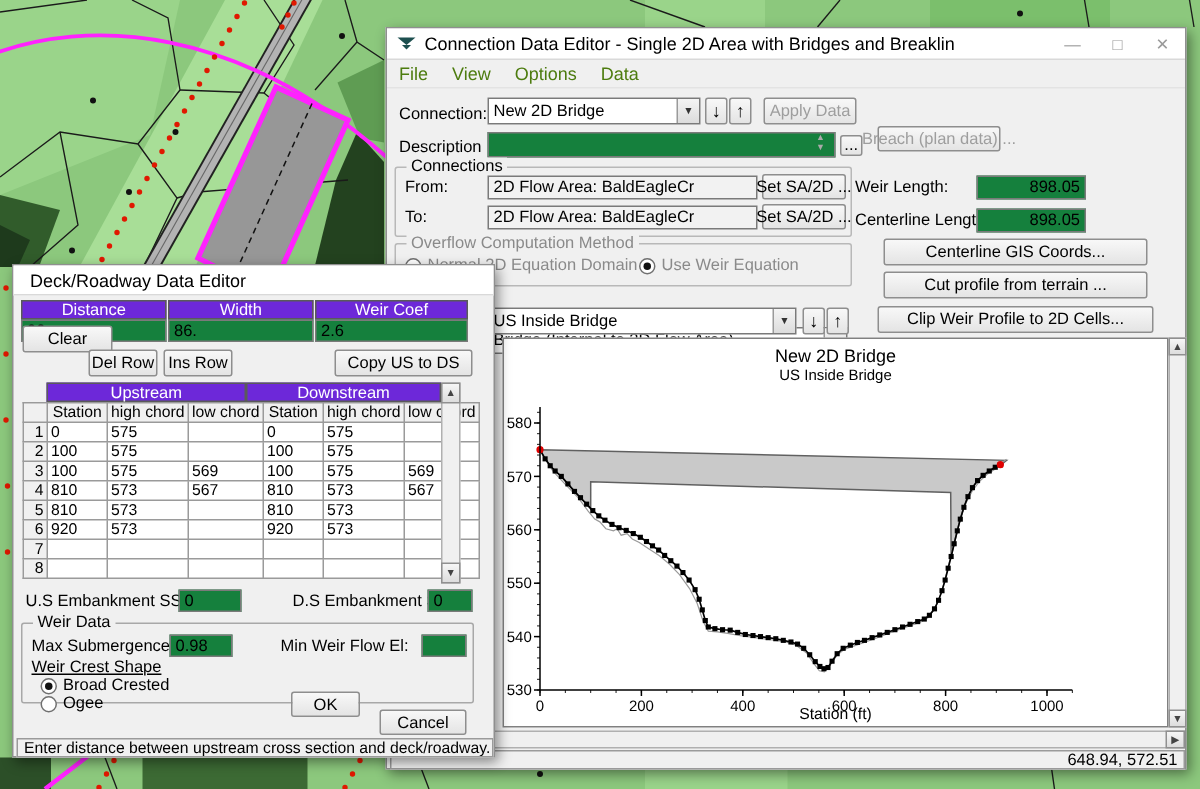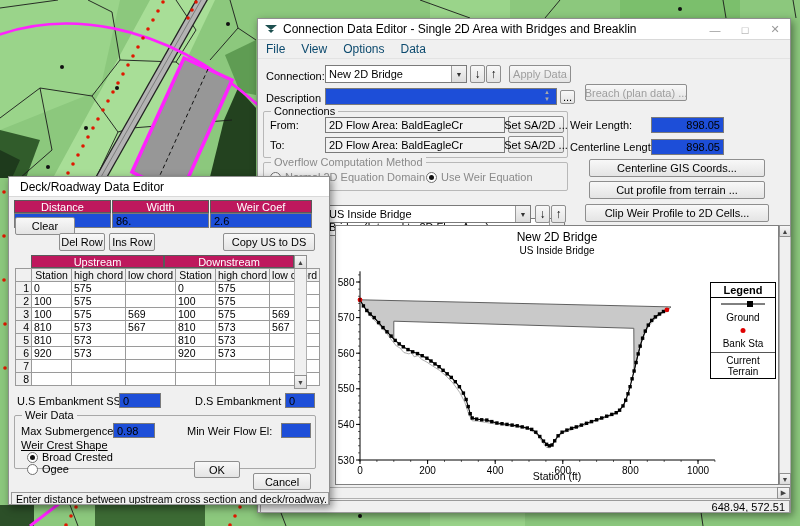--- a/index.html
+++ b/index.html
@@ -5,41 +5,41 @@
   * { box-sizing: border-box; margin: 0; padding: 0; }
   html,body { width:800px; height:526px; overflow:hidden; font-family:"Liberation Sans",sans-serif; }
   #stage { position:relative; width:800px; height:526px; background:#8cc87d; }
   #map-svg { position:absolute; left:0; top:0; z-index:0; }
 
   .win { position:absolute; background:#f0f0f0; border:1px solid #8f8f8f; box-shadow:2px 3px 8px rgba(0,0,0,.45); }
   .titlebar { position:absolute; left:0; top:0; right:0; height:21px; background:#ffffff; border-bottom:1px solid #d9d9d9; display:flex; align-items:center; padding-left:6px; font-size:12px; color:#000; }
   .title-text { margin-left:5px; white-space:nowrap; overflow:hidden; }
   .winctrl { position:absolute; top:0; right:0; height:21px; display:flex; }
   .winctrl span { width:30px; height:21px; display:flex; align-items:center; justify-content:center; color:#9a9a9a; font-size:11px; }
-  .menubar { position:absolute; left:0; right:0; height:19px; background:#f0f0f0; display:flex; align-items:center; font-size:12px; color:#0c4a6e; border-bottom:1px solid #e3e3e3;}
+  .menubar { position:absolute; left:0; right:0; height:19px; background:#f0f0f0; display:flex; align-items:center; font-size:12px; color:#4d7c0f; border-bottom:1px solid #e3e3e3;}
   .menubar span { padding:2px 8px; }
 
   .lbl { position:absolute; font-size:11px; color:#000; white-space:nowrap; }
-  .field { position:absolute; background:#1d4ed8; border:1px solid #7a7a7a; font-size:11px; padding:1px 3px; color:#000; overflow:hidden; white-space:nowrap; }
+  .field { position:absolute; background:#15803d; border:1px solid #7a7a7a; font-size:11px; padding:1px 3px; color:#000; overflow:hidden; white-space:nowrap; }
   .field.ro { background:#f2f2f2; }
   .field.num { text-align:right; }
   .btn { position:absolute; background:linear-gradient(#f8f8f8,#e4e4e4); border:1px solid #8e8e8e; border-radius:2px; font-size:11px; color:#000; display:flex; align-items:center; justify-content:center; white-space:nowrap; }
   .btn.dis { color:#9e9e9e; }
   .btn.arrow { font-weight:bold; font-size:12px; }
   .dropdown { position:absolute; background:#fff; border:1px solid #7a7a7a; font-size:11px; display:flex; align-items:center; }
   .dropdown .dtext { flex:1; padding:1px 3px; overflow:hidden; white-space:nowrap; }
   .dropdown .darrow { width:15px; align-self:stretch; background:linear-gradient(#f4f4f4,#dcdcdc); border-left:1px solid #9a9a9a; display:flex; align-items:center; justify-content:center; font-size:7px; color:#333; }
   .groupbox { position:absolute; border:1px solid #b8b8b8; border-radius:2px; }
   .groupbox > .glabel { position:absolute; top:-7px; left:7px; background:#f0f0f0; padding:0 3px; font-size:11px; }
   .radio { position:absolute; font-size:11px; display:flex; align-items:center; gap:4px; white-space:nowrap; }
   .radio .rdot { width:11px; height:11px; border-radius:50%; border:1px solid #707070; background:#fff; position:relative; flex:0 0 auto; }
   .radio.sel .rdot::after { content:''; position:absolute; left:2px; top:2px; width:5px; height:5px; border-radius:50%; background:#111; }
   .radio.dis { color:#8a8a8a; }
 
-  .teal { background:#be185d; color:#fff; font-size:11px; display:flex; align-items:center; justify-content:center; border:1px solid #5a5a5a; }
+  .teal { background:#6d28d9; color:#fff; font-size:11px; display:flex; align-items:center; justify-content:center; border:1px solid #5a5a5a; }
   .statusbar { position:absolute; background:#f0f0f0; border:1px solid #9a9a9a; font-size:11px; color:#000; display:flex; align-items:center; padding:0 4px; overflow:hidden; white-space:nowrap; }
 
   
   #deck-table { position:absolute; border-collapse:collapse; font-size:10.5px; background:#fff; }
   #deck-table td { border:1px solid #9a9a9a; height:13px; padding:0 2px; min-width:40px; }
   #deck-table td.rownum { background:#f0f0f0; text-align:right; min-width:16px; }
   .scrolltrack { position:absolute; background:#f0f0f0; border:1px solid #b0b0b0; }
   .scrollbtn { position:absolute; background:linear-gradient(#f6f6f6,#dddddd); border:1px solid #909090; display:flex; align-items:center; justify-content:center; font-size:7px; color:#444; }
 
   
@@ -180,21 +180,21 @@
       <span class="darrow">▼</span>
     </div>
     <div class="btn arrow" style="left:212px; top:46px; width:15px; height:18px;">↓</div>
     <div class="btn arrow" style="left:228px; top:46px; width:15px; height:18px;">↑</div>
     <div class="btn dis" style="left:251px; top:46px; width:62px; height:18px;">Apply Data</div>
 
     <div class="lbl" style="left:8px; top:73px;">Description</div>
     <div class="field" style="left:67px; top:69px; width:232px; height:17px;"></div>
     <div style="position:absolute; left:286px; top:70px; font-size:6px; color:#aaa; line-height:7px;">▲<br>▼</div>
     <div class="btn" style="left:302px; top:71px; width:15px; height:14px;">...</div>
-    <div class="btn dis" style="left:327px; top:65px; width:102px; height:17px;">Breach (plan data) ...</div>
+    <div class="btn dis" style="left:327px; top:65px; width:82px; height:17px;">Breach (plan data) ...</div>
 
     <div class="groupbox" style="left:5px; top:92px; width:305px; height:47px;">
       <span class="glabel">Connections</span>
     </div>
     <div class="lbl" style="left:12px; top:100px;">From:</div>
     <div class="field ro" style="left:67px; top:98px; width:180px; height:16px;">2D Flow Area: BaldEagleCr</div>
     <div class="btn" style="left:250px; top:97px; width:56px; height:17px;">Set SA/2D ...</div>
     <div class="lbl" style="left:12px; top:120px;">To:</div>
     <div class="field ro" style="left:67px; top:118px; width:180px; height:16px;">2D Flow Area: BaldEagleCr</div>
     <div class="btn" style="left:250px; top:117px; width:56px; height:17px;">Set SA/2D ...</div>
@@ -390,37 +390,20 @@
           <line x1="260.6" y1="234" x2="260.6" y2="236" stroke="#000" stroke-width="0.6"></line>
           <line x1="277.5" y1="234" x2="277.5" y2="236" stroke="#000" stroke-width="0.6"></line>
           <line x1="294.40000000000003" y1="234" x2="294.40000000000003" y2="236" stroke="#000" stroke-width="0.6"></line>
           <line x1="311.3" y1="234" x2="311.3" y2="236" stroke="#000" stroke-width="0.6"></line>
           <line x1="328.20000000000005" y1="234" x2="328.20000000000005" y2="236" stroke="#000" stroke-width="0.6"></line>
           <line x1="345.1" y1="234" x2="345.1" y2="236" stroke="#000" stroke-width="0.6"></line>
           <line x1="362" y1="234" x2="362" y2="236" stroke="#000" stroke-width="0.6"></line>
           <line x1="378.90000000000003" y1="234" x2="378.90000000000003" y2="236" stroke="#000" stroke-width="0.6"></line>
         </svg>
       <div id="chart-xlabel">Station (ft)</div>
-      <div id="legend" style="left:374px; top:56px; width:66px;">
-        <div class="ltitle">Legend</div>
-        <div class="lrow">
-          <svg width="44" height="8">
-              <line x1="0" y1="4" x2="44" y2="4" stroke="#000"></line>
-              <rect x="26" y="1" width="6" height="6" fill="#000"></rect>
-            </svg>
-        </div>
-        <div class="lrow">Ground</div>
-        <div class="lrow">
-          <svg width="10" height="7">
-              <circle cx="5" cy="3.5" r="2.5" fill="#e00000"></circle>
-            </svg>
-        </div>
-        <div class="lrow">Bank Sta</div>
-        <div class="lrow sep">Current Terrain</div>
-      </div>
     </div>
 
     <div class="scrolltrack" style="left:521px; top:206px; width:12px; height:260px;"></div>
     <div class="scrollbtn" style="left:521px; top:206px; width:12px; height:12px;">▲</div>
     <div class="scrollbtn" style="left:521px; top:454px; width:12px; height:12px;">▼</div>
 
     <div class="scrolltrack" style="left:2px; top:468px; width:530px; height:12px;"></div>
     <div class="scrollbtn" style="left:519px; top:468px; width:13px; height:12px;">▶</div>
 
     <div class="statusbar" style="left:2px; top:481px; width:530px; height:13px; justify-content:flex-end;">

